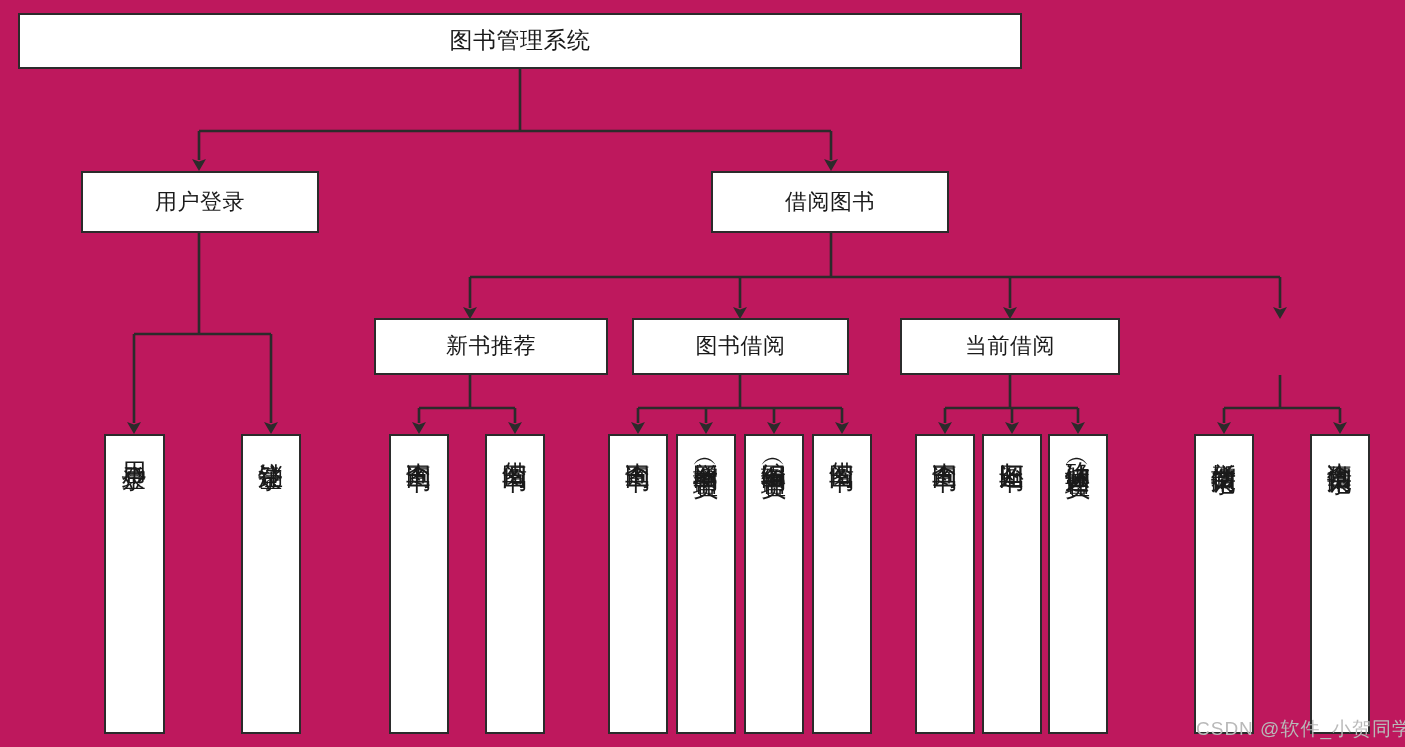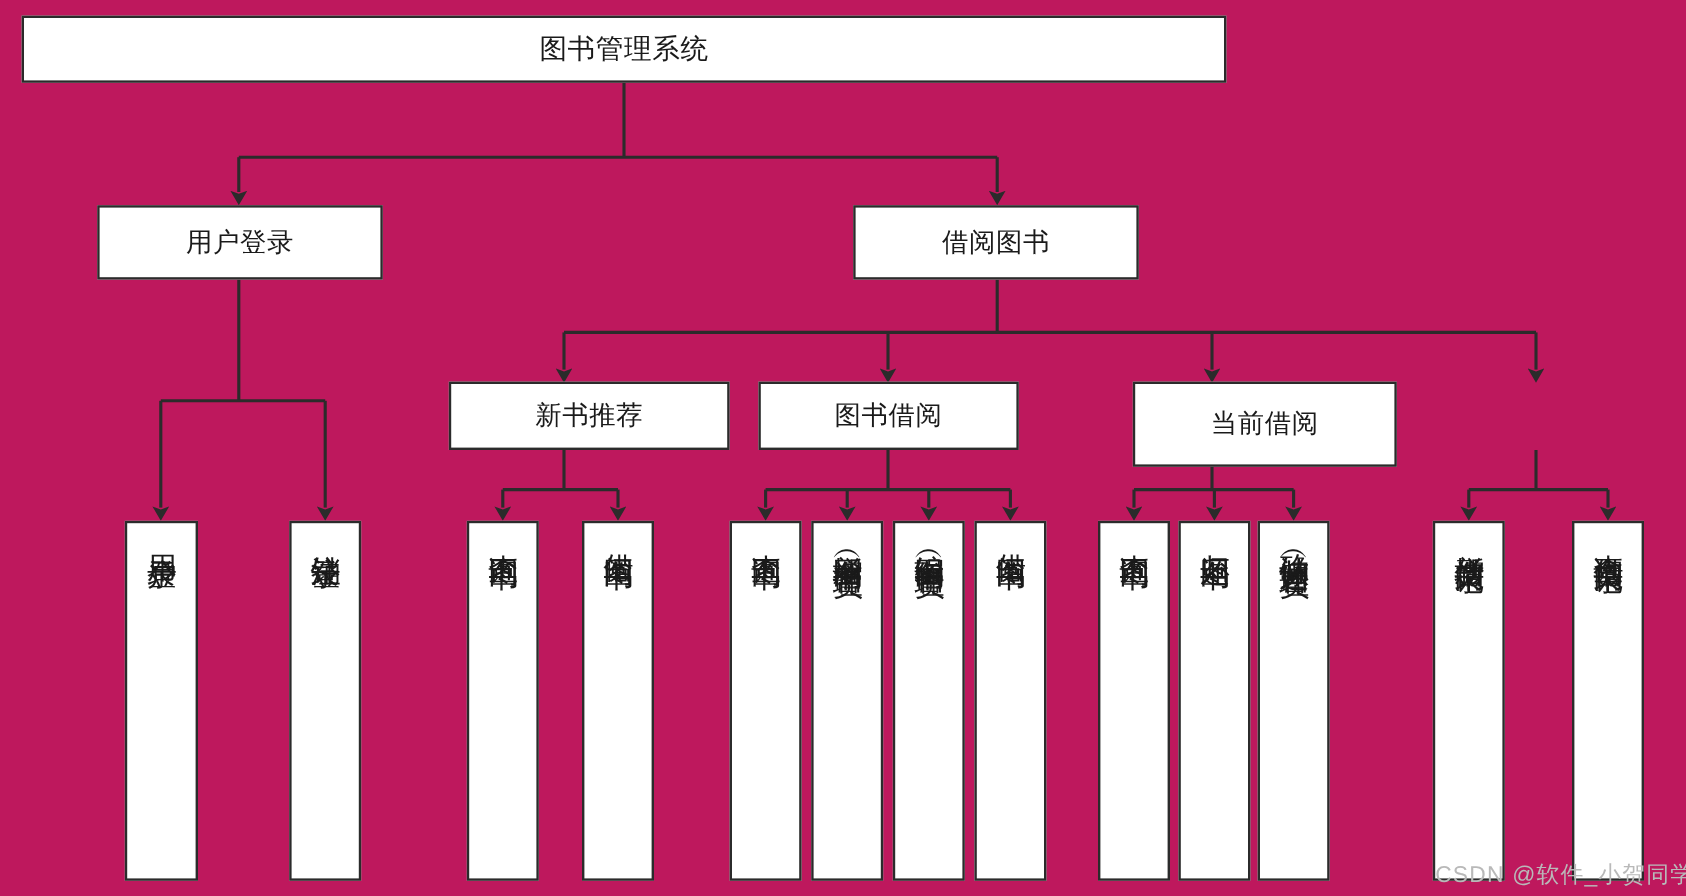--- a/index.html
+++ b/index.html
@@ -136,21 +136,21 @@
   <div class="node horiz" style="left:711px; top:171px; width:238px; height:62px;">
     <span class="label">借阅图书</span>
   </div>
 
   <div class="node horiz" style="left:362px; top:318px; width:234px; height:57px;margin-left:12px;">
     <span class="label">新书推荐</span>
   </div>
   <div class="node horiz" style="left:632px; top:318px; width:217px; height:57px;justify-content:center;">
     <span class="label">图书借阅</span>
   </div>
-  <div class="node horiz" style="left:944px; top:318px; width:220px; height:71px;">
+  <div class="node horiz" style="left:900px; top:318px; width:220px; height:57px;">
     <span class="label">当前借阅</span>
   </div>
 
   <div class="node vert" style="left:104px; top:434px; width:61px; height:300px;">
     <span class="label">用户登录</span>
   </div>
   <div class="node vert" style="left:241px; top:434px; width:60px; height:300px;">
     <span class="label">注销登录</span>
   </div>
   <div class="node vert" style="left:389px; top:434px; width:60px; height:300px;">

